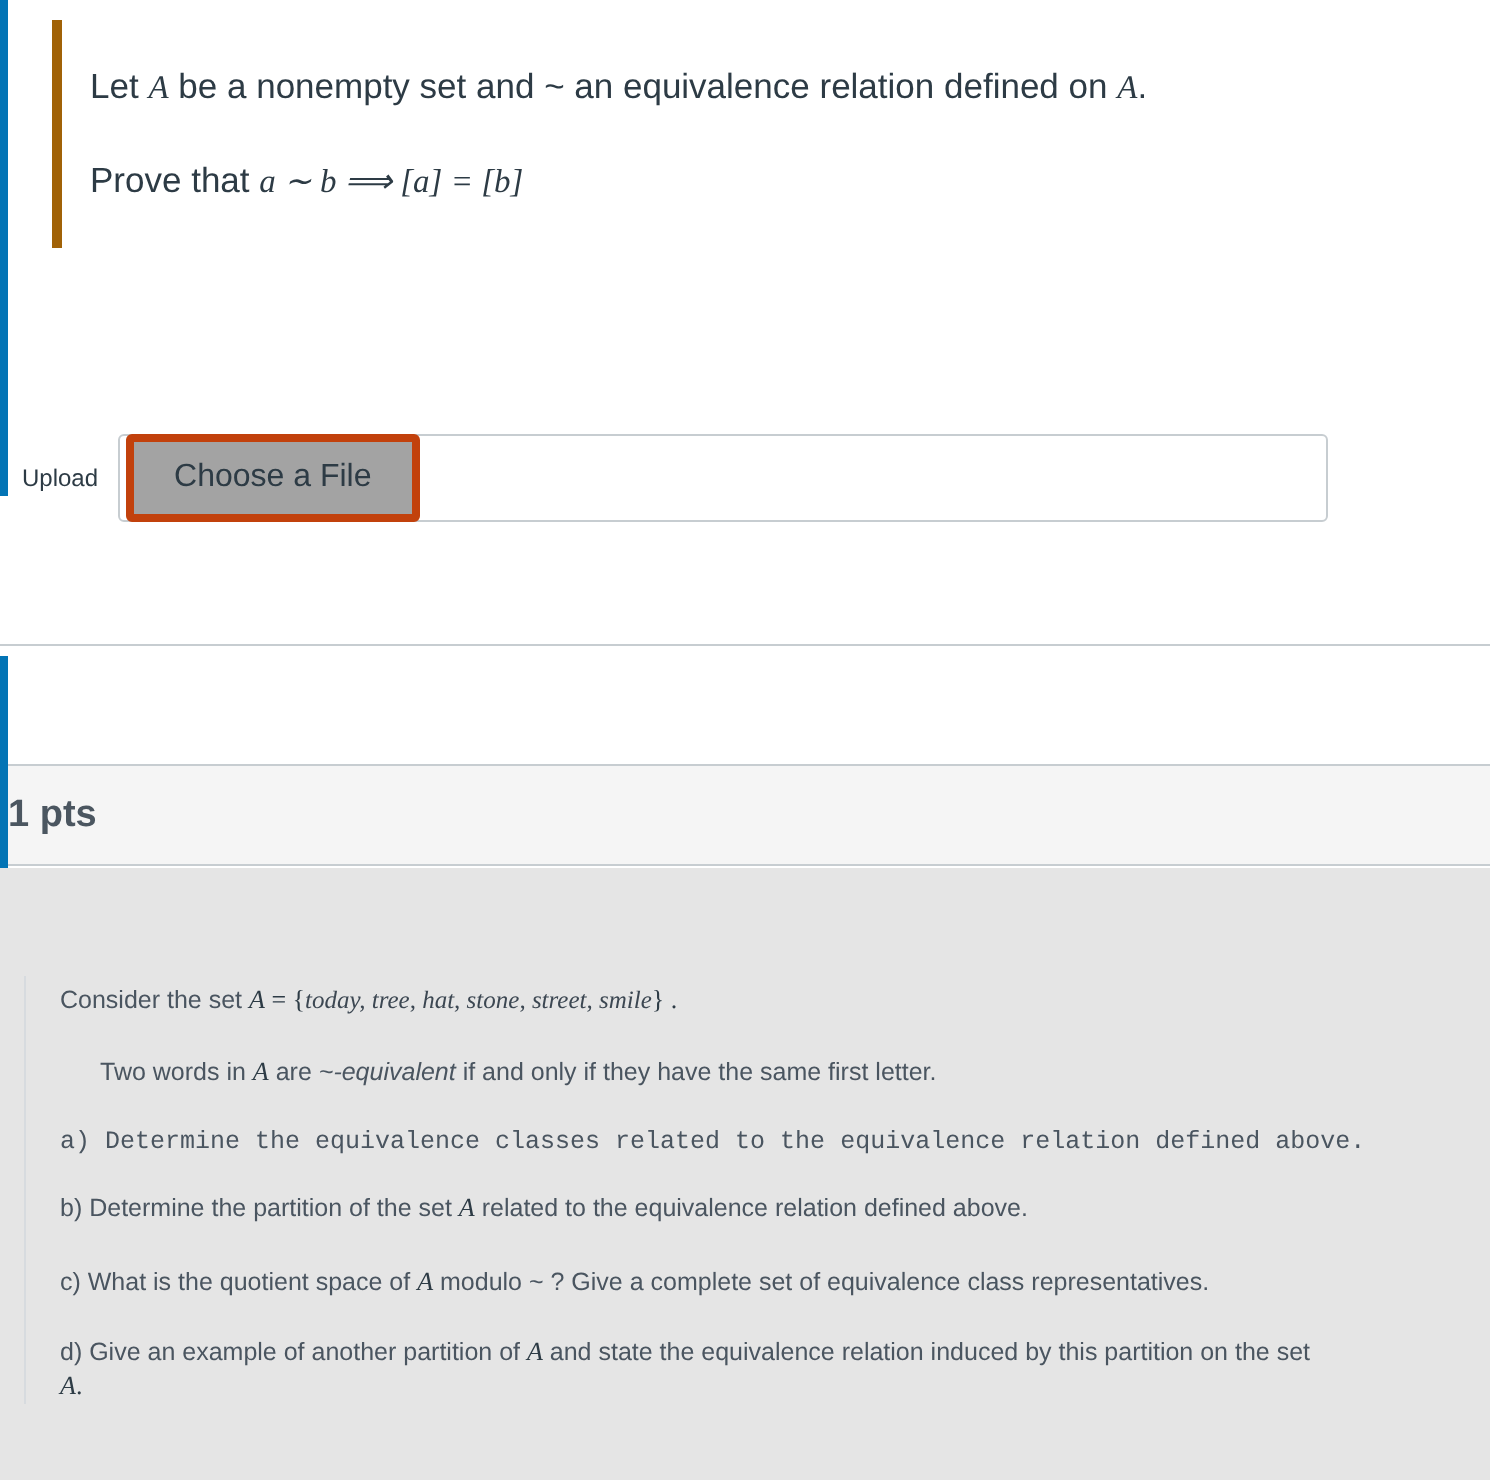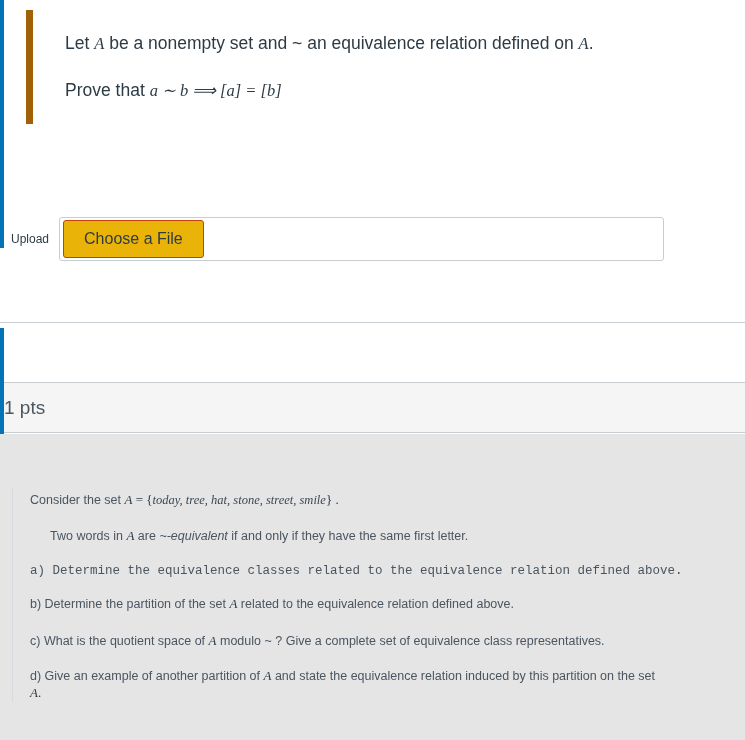--- a/index.html
+++ b/index.html
@@ -50,22 +50,22 @@
     top: 0;
     width: 745px;
     height: 205px;
   }
   #q1-quote {
     position: absolute;
     left: 26px;
     top: 10px;
     width: 690px;
     height: 114px;
-    border-left: 7px solid #a16207;
-    padding-left: 32px;
+    border-left: 5px solid #a16207;
+    padding-left: 14px;
     box-sizing: border-box;
   }
   .q1-line {
     font-size: 17.5px;
     line-height: 1.35;
     color: #2d3b45;
     white-space: nowrap;
   }
   #q1-line1 { margin-top: 22px; }
   #q1-line2 { margin-top: 23px; }
@@ -96,22 +96,22 @@
     border-radius: 3px;
     background: #ffffff;
     display: flex;
     align-items: center;
     box-sizing: border-box;
   }
   #choose-file-button {
     margin: 3px;
     height: 36px;
     padding: 0 20px;
-    background: #eab308;
-    border: 1px solid #c2410c;
+    background: #a3a3a3;
+    border: 4px solid #c2410c;
     border-radius: 3px;
     font-family: "Liberation Sans", sans-serif;
     font-size: 16px;
     color: #2d3b45;
     cursor: pointer;
     display: flex;
     align-items: center;
   }
   #file-name-area {
     flex: 1;
@@ -162,21 +162,21 @@
   #q2-title {
     margin-left: 10px;
     font-size: 20px;
     font-weight: 700;
     color: #2d3b45;
     letter-spacing: 0.1px;
   }
   #q2-points {
     margin-right: 22px;
     font-size: 19px;
-    font-weight: 400;
+    font-weight: 700;
     color: #4b5660;
   }
   #q2-body {
     position: absolute;
     left: 0;
     top: 106px;
     width: 745px;
     height: 306px;
     background: #e5e5e5;
   }

